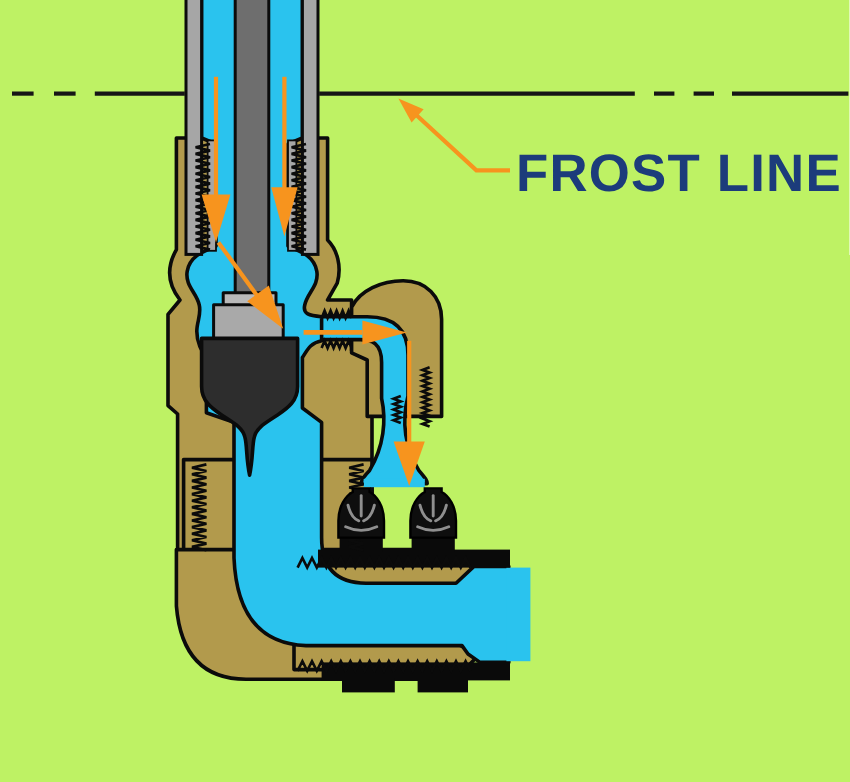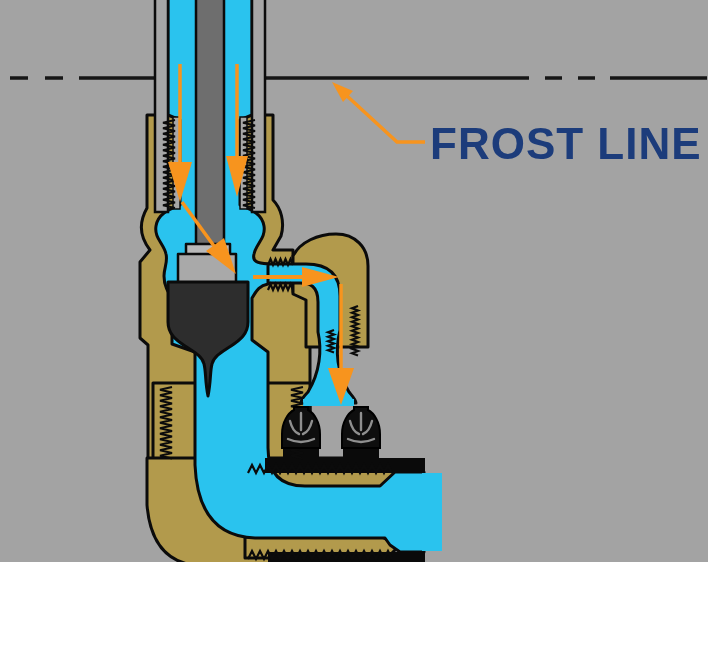--- a/index.html
+++ b/index.html
@@ -1,16 +1,16 @@
 <!DOCTYPE html>
 <html><head>
 <meta charset="utf-8">
 <style>
   html,body{margin:0;padding:0;background:#ffffff;}
-  .stage{position:relative;width:708px;height:562px;background:#a3a3a3;overflow:hidden;
+  .stage{position:relative;width:708px;height:652px;background:#bef264;overflow:hidden;
          font-family:"Liberation Sans", sans-serif;}
   svg{position:absolute;left:0;top:0;}
   .frost-label{font-family:"Liberation Sans", sans-serif;font-weight:bold;font-size:44px;letter-spacing:1px;}
 </style>
 </head>
 <body>
 
 <div class="stage">
 <svg width="708" height="652" viewBox="0 0 708 652">
 

